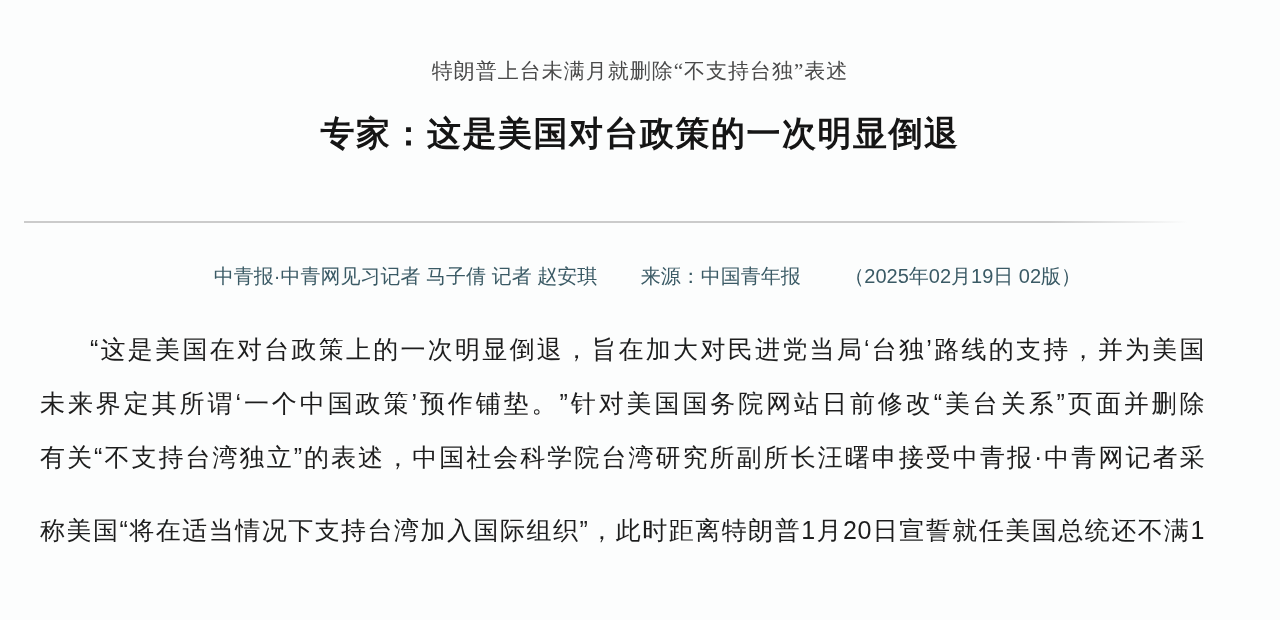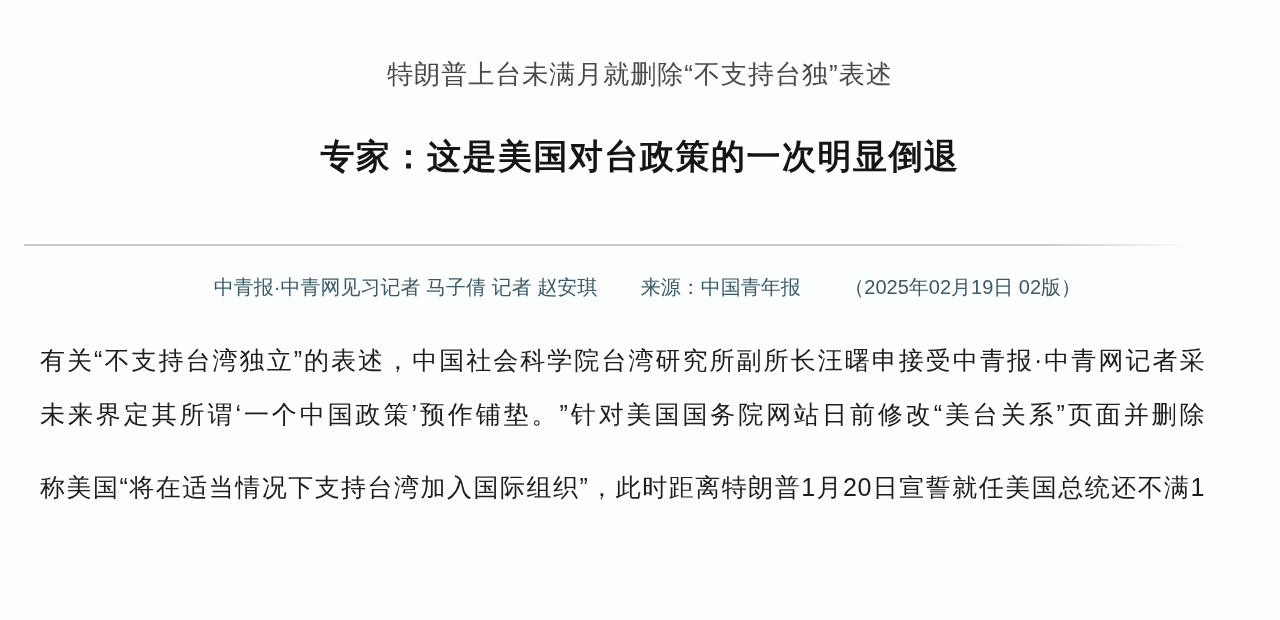--- a/index.html
+++ b/index.html
@@ -9,41 +9,42 @@
   body {
     width: 1280px;
     height: 620px;
     overflow: hidden;
     background: #fcfdfd;
     font-family: "Liberation Sans", sans-serif;
   }
   .kicker {
     padding-top: 57px;
     text-align: center;
-    font-size: 26px;
+    font-size: 21px;
     color: #4a4a4a;
     letter-spacing: 1px;
+    font-family: Liberation Serif, serif;
   }
   .title {
-    margin-top: 42px;
+    margin-top: 26px;
     text-align: center;
     font-size: 34px;
     font-weight: 700;
     color: #151515;
     letter-spacing: 1.5px;
   }
   .divider {
     margin-top: 64px;
     margin-left: 24px;
     height: 2px;
     width: 1164px;
     background: linear-gradient(to right, #cbcbcb 88%, rgba(203,203,203,0) 100%);
   }
   .byline {
-    margin-top: 28px;
+    margin-top: 40px;
     text-align: center;
     font-size: 20px;
     color: #3a5a65;
     white-space: nowrap;
     padding-left: 15px;
   }
   .byline span {
     margin: 0 19px;
   }
   .article {
@@ -74,19 +75,20 @@
 <div class="divider"></div>
 
 <div class="byline">
   <span>中青报·中青网见习记者 马子倩 记者 赵安琪</span>
   <span>来源：中国青年报</span>
   <span>（2025年02月19日 02版）</span>
 </div>
 
 <div class="article">
   <div class="para1">
+    <div class="line fill indent">“这是美国在对台政策上的一次明显倒退，旨在加大对民进党当局‘台独’路线的支持，并为美国</div>
+    <div class="line fill">未来界定其所谓‘一个中国政策’预作铺垫。”针对美国国务院网站日前修改“美台关系”页面并删除</div>
     <div class="line fill">有关“不支持台湾独立”的表述，中国社会科学院台湾研究所副所长汪曙申接受中青报·中青网记者采</div>
-    <div class="line fill">未来界定其所谓‘一个中国政策’预作铺垫。”针对美国国务院网站日前修改“美台关系”页面并删除</div>
   </div>
   <div class="para2">
     <div class="line fill">称美国“将在适当情况下支持台湾加入国际组织”，此时距离特朗普1月20日宣誓就任美国总统还不满1</div>
   </div>
 </div>
 
 </body></html>

